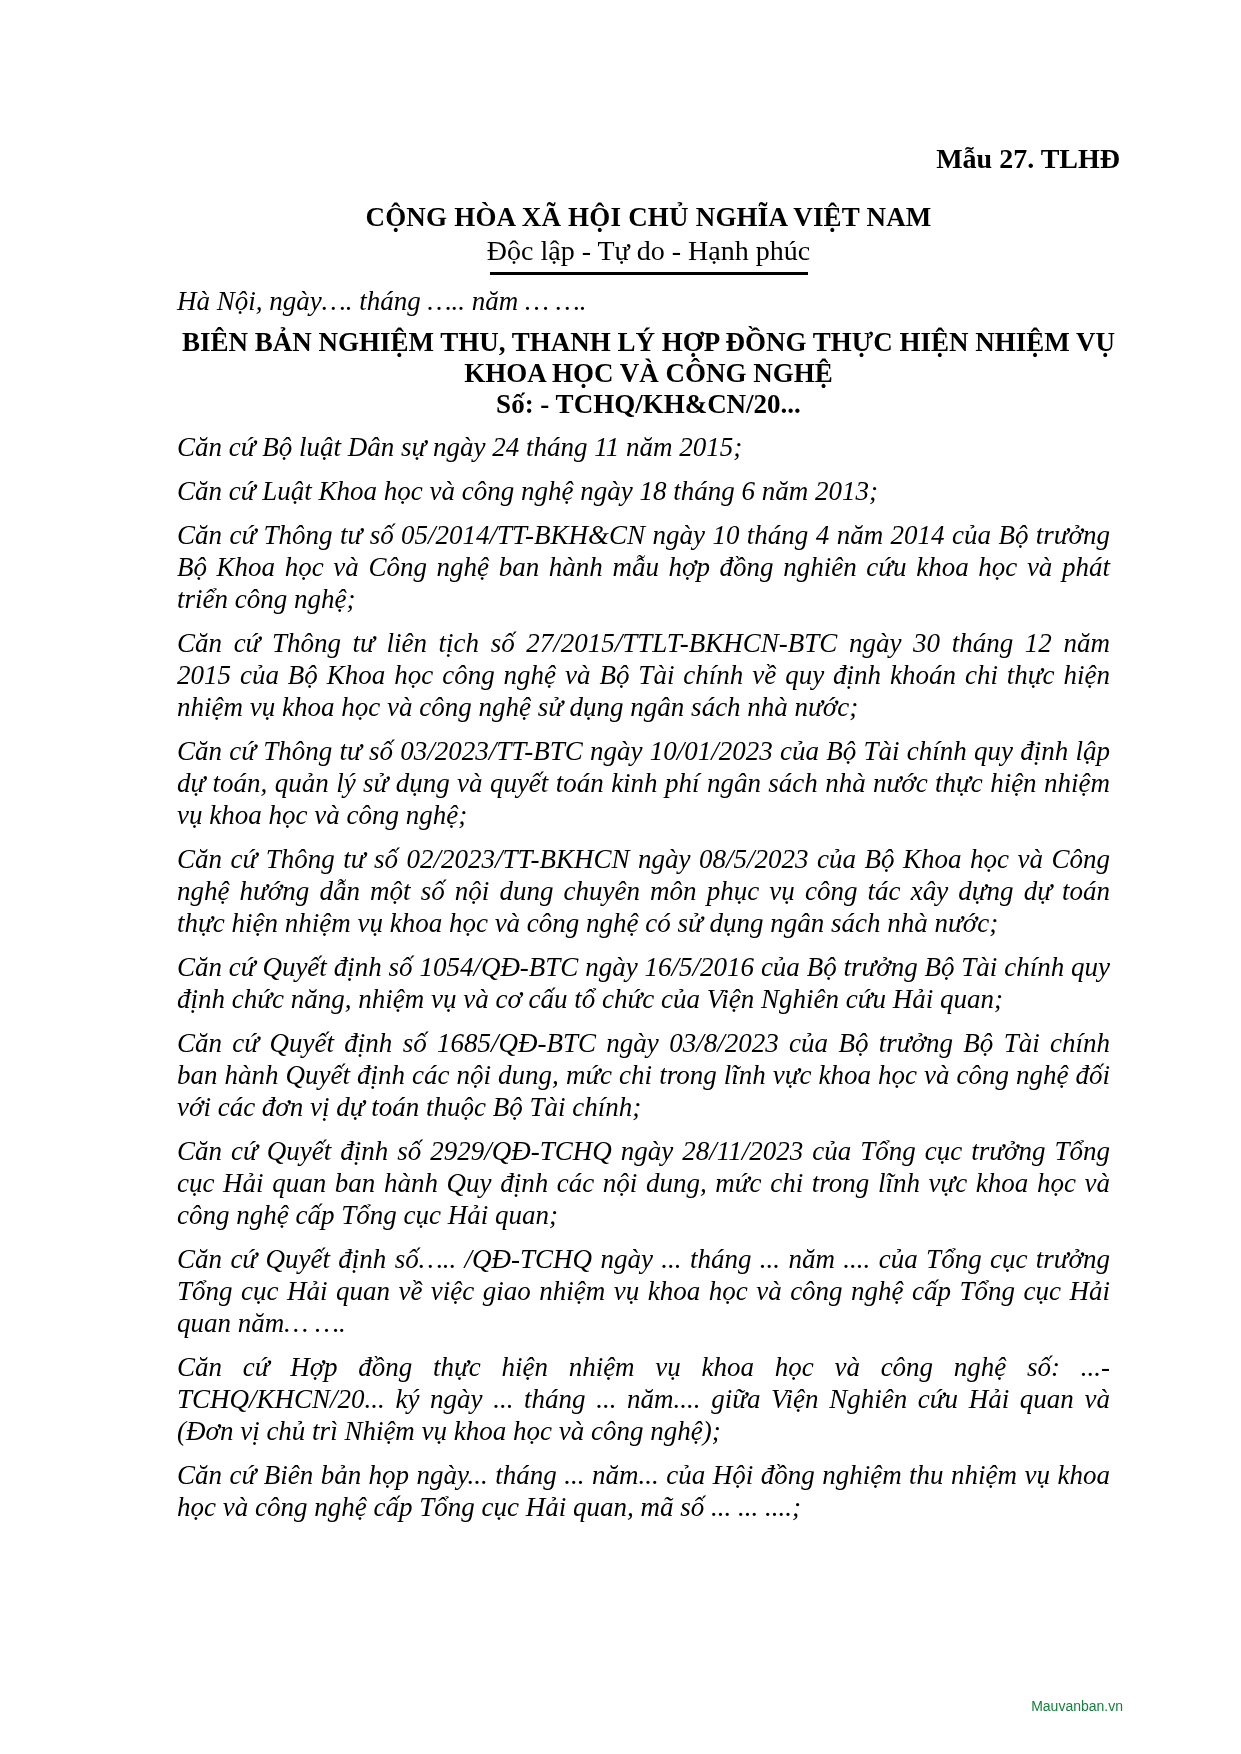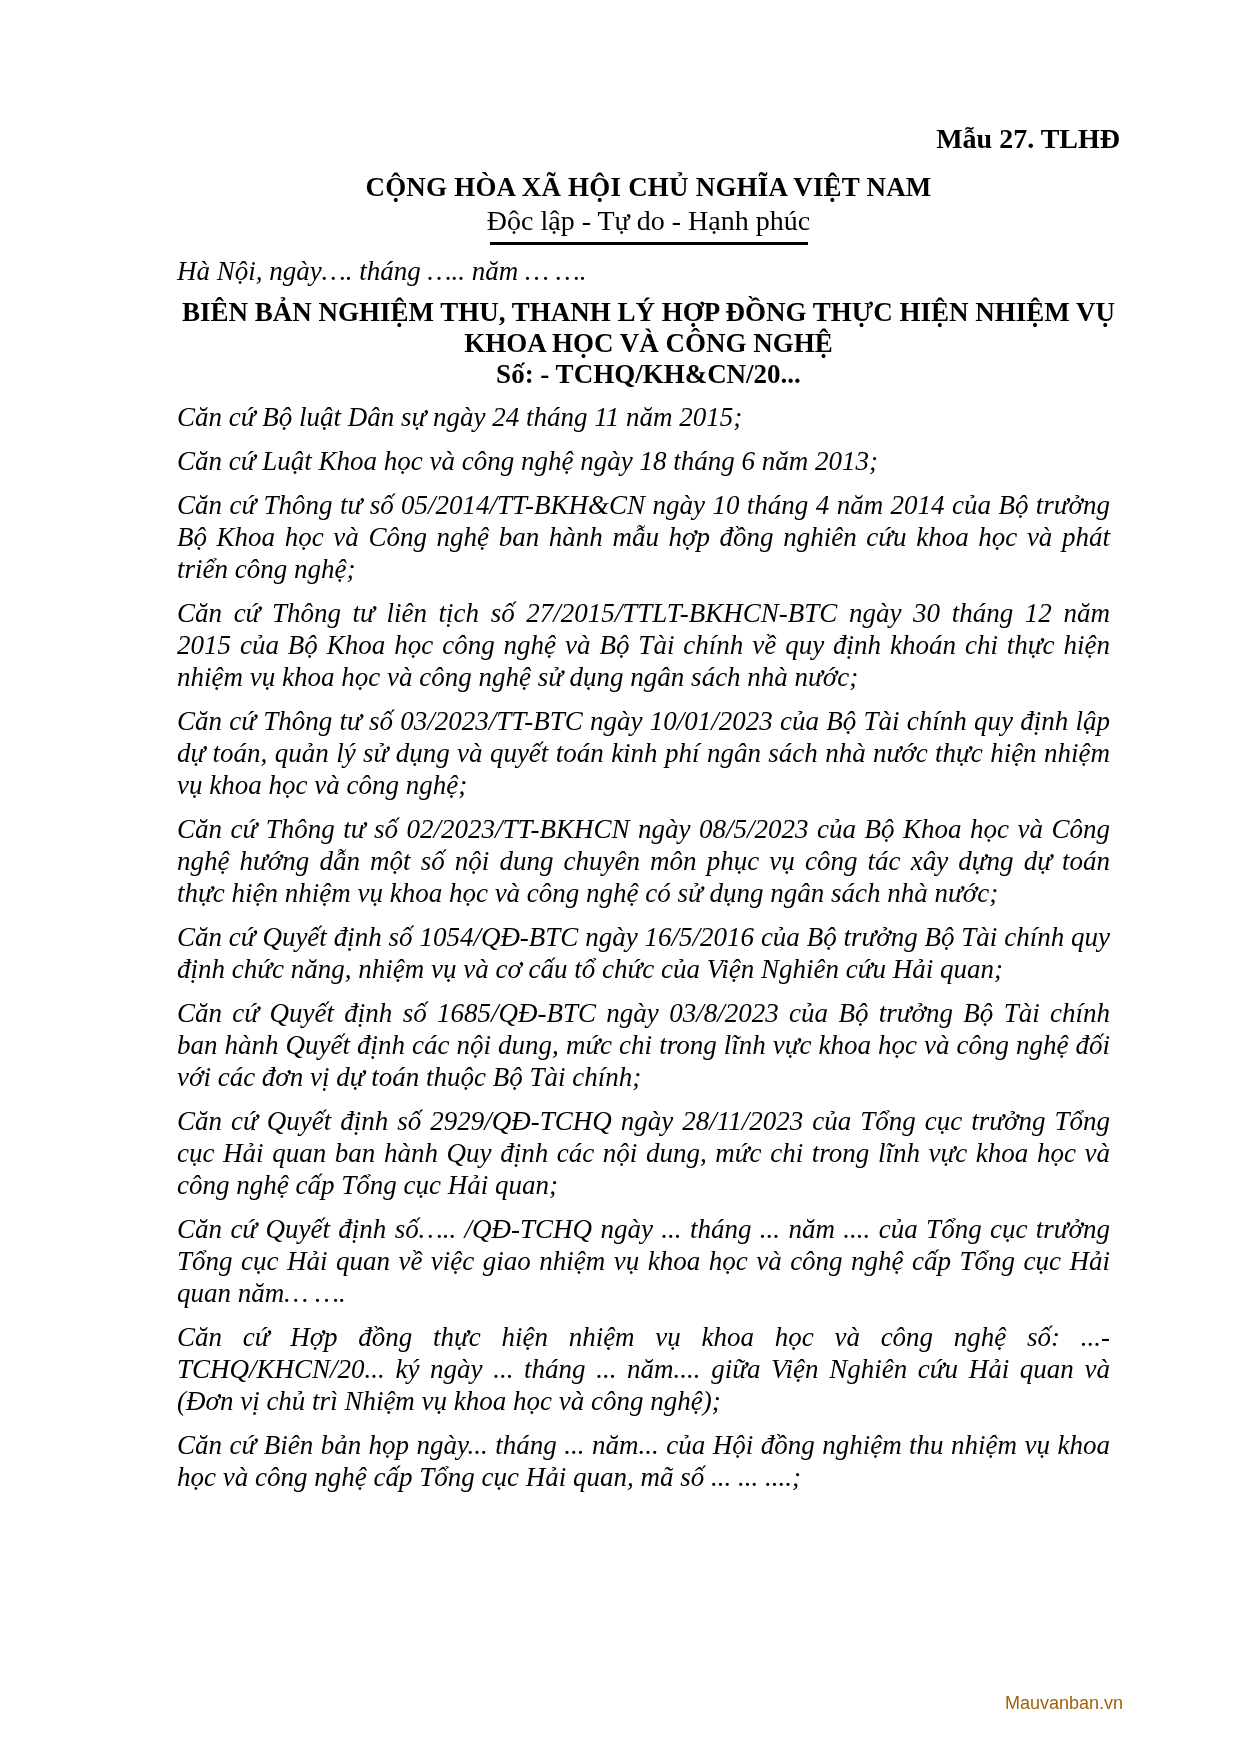--- a/index.html
+++ b/index.html
@@ -19,24 +19,25 @@
     padding: 122px 121px 0 177px; 
     overflow: hidden;
   }
 
   
   .form-code {
     text-align: right;
     font-weight: bold;
     font-size: 28px;
     line-height: 33px;
+    margin-top: 20px;
   }
   .national-header {
     text-align: center;
-    margin-top: 16px;
+    margin-top: 26px;
   }
   .national-title {
     font-weight: bold;
     font-size: 27px;
     line-height: 33px;
     letter-spacing: 0.2px;
   }
   .national-motto {
     font-weight: normal;
     font-size: 28px;
@@ -78,22 +79,22 @@
     text-align: justify;
     text-justify: inter-word;
   }
 
   
   .watermark {
     position: absolute;
     right: 118px;
     bottom: 40px;
     font-family: "Liberation Sans", "DejaVu Sans", sans-serif;
-    font-size: 18px;
-    color: #a16207;
+    font-size: 14px;
+    color: #15803d;
     font-style: normal;
   }
 </style>
 </head>
 <body>
 
 <div class="page">
 
   <div class="form-code">Mẫu 27. TLHĐ</div>
 

